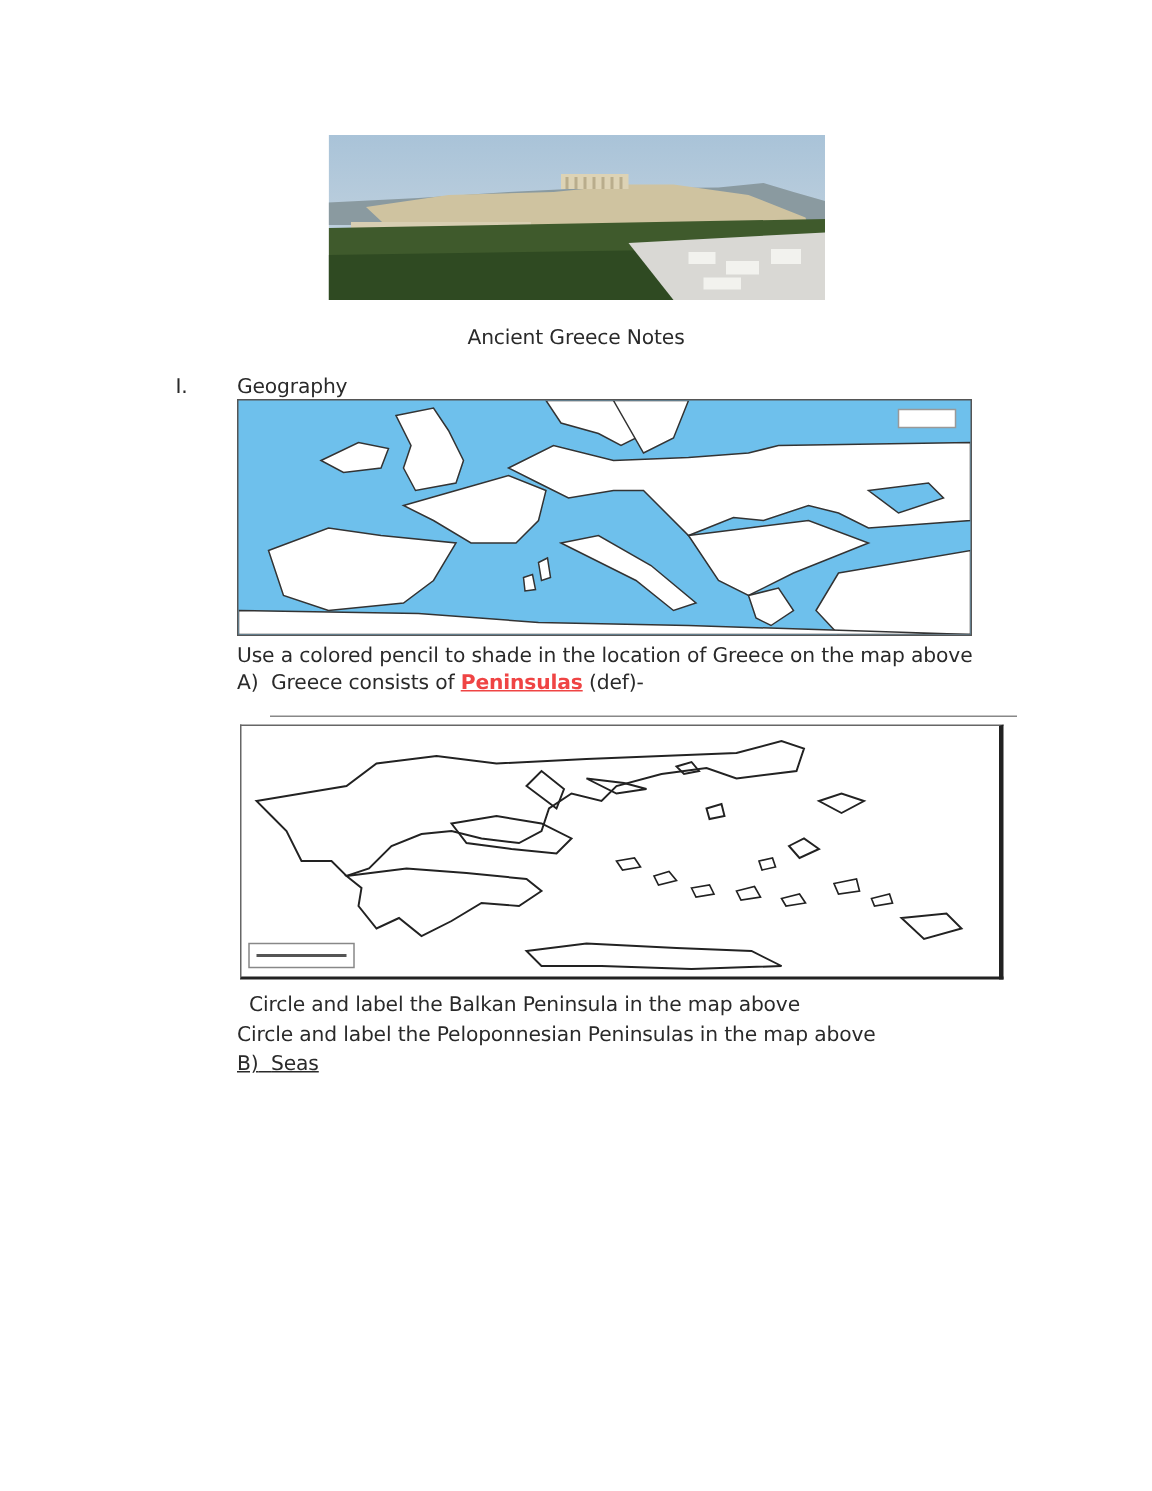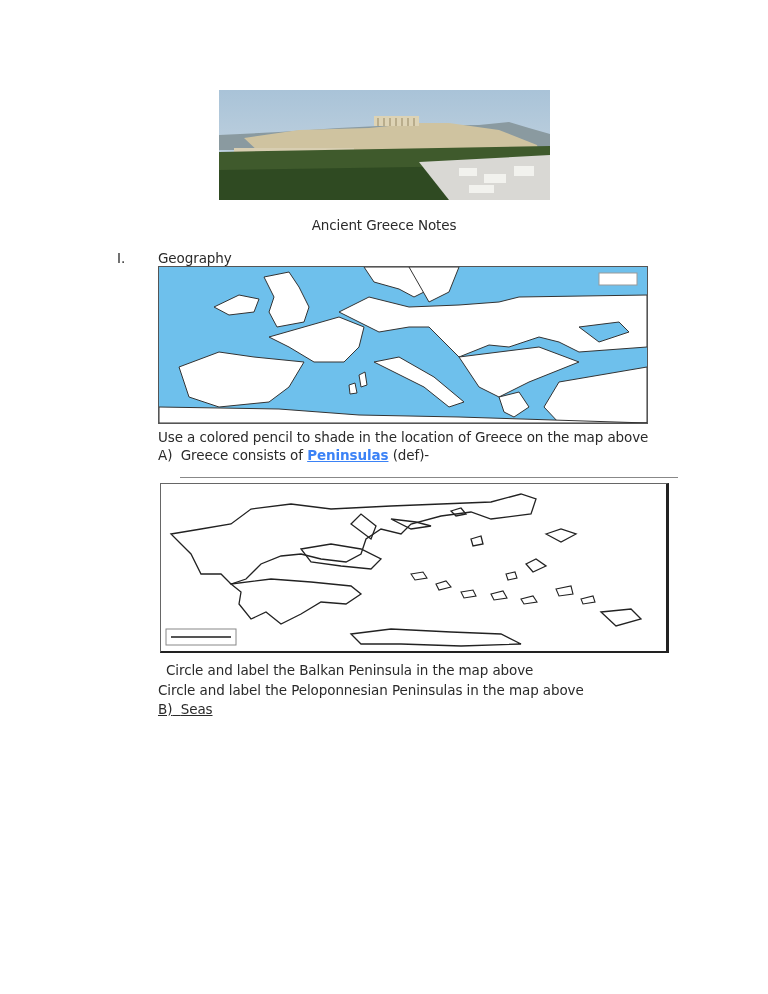--- a/index.html
+++ b/index.html
@@ -8,21 +8,21 @@
   .abs { position: absolute; }
   .txt { font-size: 13.5px; line-height: 18px; white-space: nowrap; letter-spacing: -0.1px; }
 
   #photo { left: 219px; top: 90px; width: 331px; height: 110px; overflow: hidden; }
   #title { left: 0; width: 768px; top: 216px; text-align: center; }
   #sec-num { left: 117px; top: 249px; }
   #sec-title { left: 158px; top: 249px; }
   #europe-map { left: 158px; top: 266px; width: 488px; height: 156px; border: 1px solid #555; background: #6ec0ec; overflow: hidden; }
   #instr1 { left: 158px; top: 428px; }
   #item-a { left: 158px; top: 446px; }
-  #item-a .bold { font-weight: bold; text-decoration: underline; color: #3b82f6; }
+  #item-a .bold { font-weight: bold; text-decoration: underline; color: #ef4444; }
   #def-line { left: 180px; top: 477px; width: 498px; height: 0; border-top: 1px solid #888; }
   #greece-map { left: 160px; top: 483px; width: 505px; height: 167px; border: 1px solid #666; border-right: 3px solid #222; border-bottom: 2px solid #222; background: #fff; overflow: hidden; }
   #instr2 { left: 166px; top: 661px; }
   #instr3 { left: 158px; top: 681px; }
   #item-b { left: 158px; top: 700px; text-decoration: underline; }
   svg { display: block; }
 </style>
 </head>
 <body>
 

